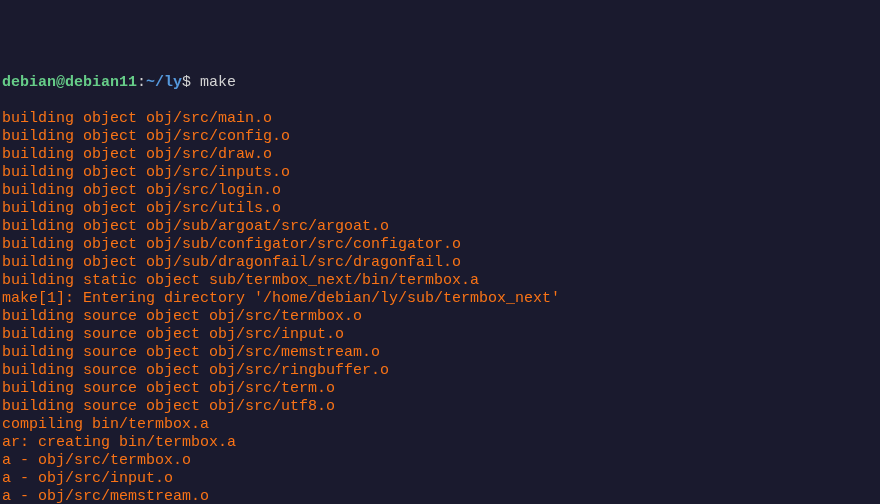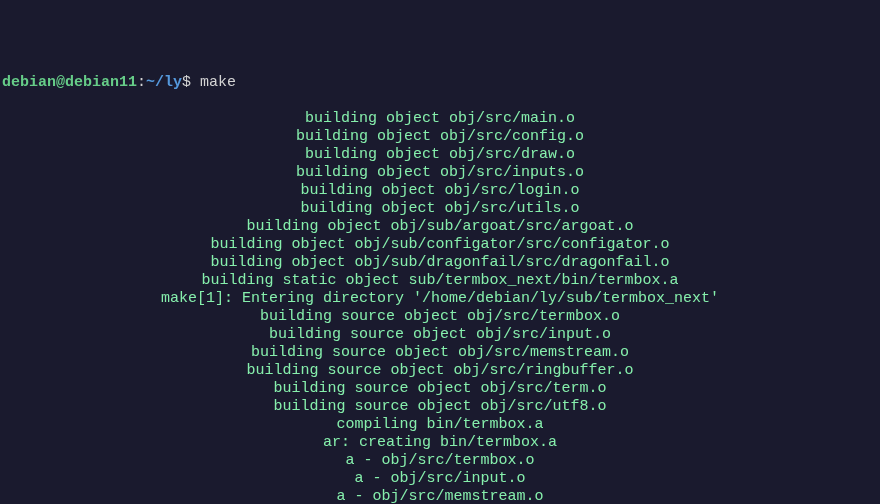--- a/index.html
+++ b/index.html
@@ -35,22 +35,21 @@
       color: #d4d4d4;
     }
     .path {
       color: #5599dd;
       font-weight: bold;
     }
     .dollar {
       color: #d4d4d4;
     }
     .output-line {
-      color: #86efac;
-      text-align: center;
+      color: #f97316;
     }
     .prompt-line {
       display: block;
     }
   </style>
 </head>
 <body>
 
 
 

